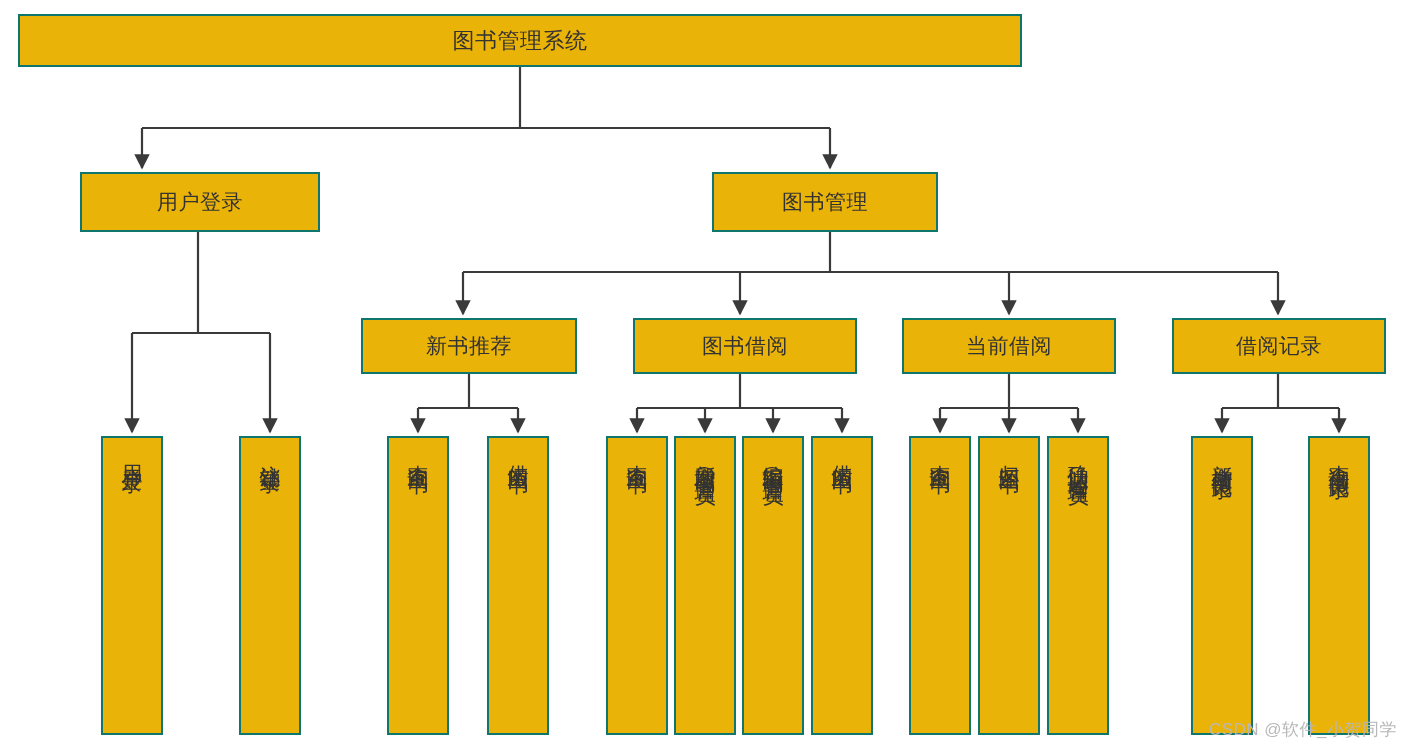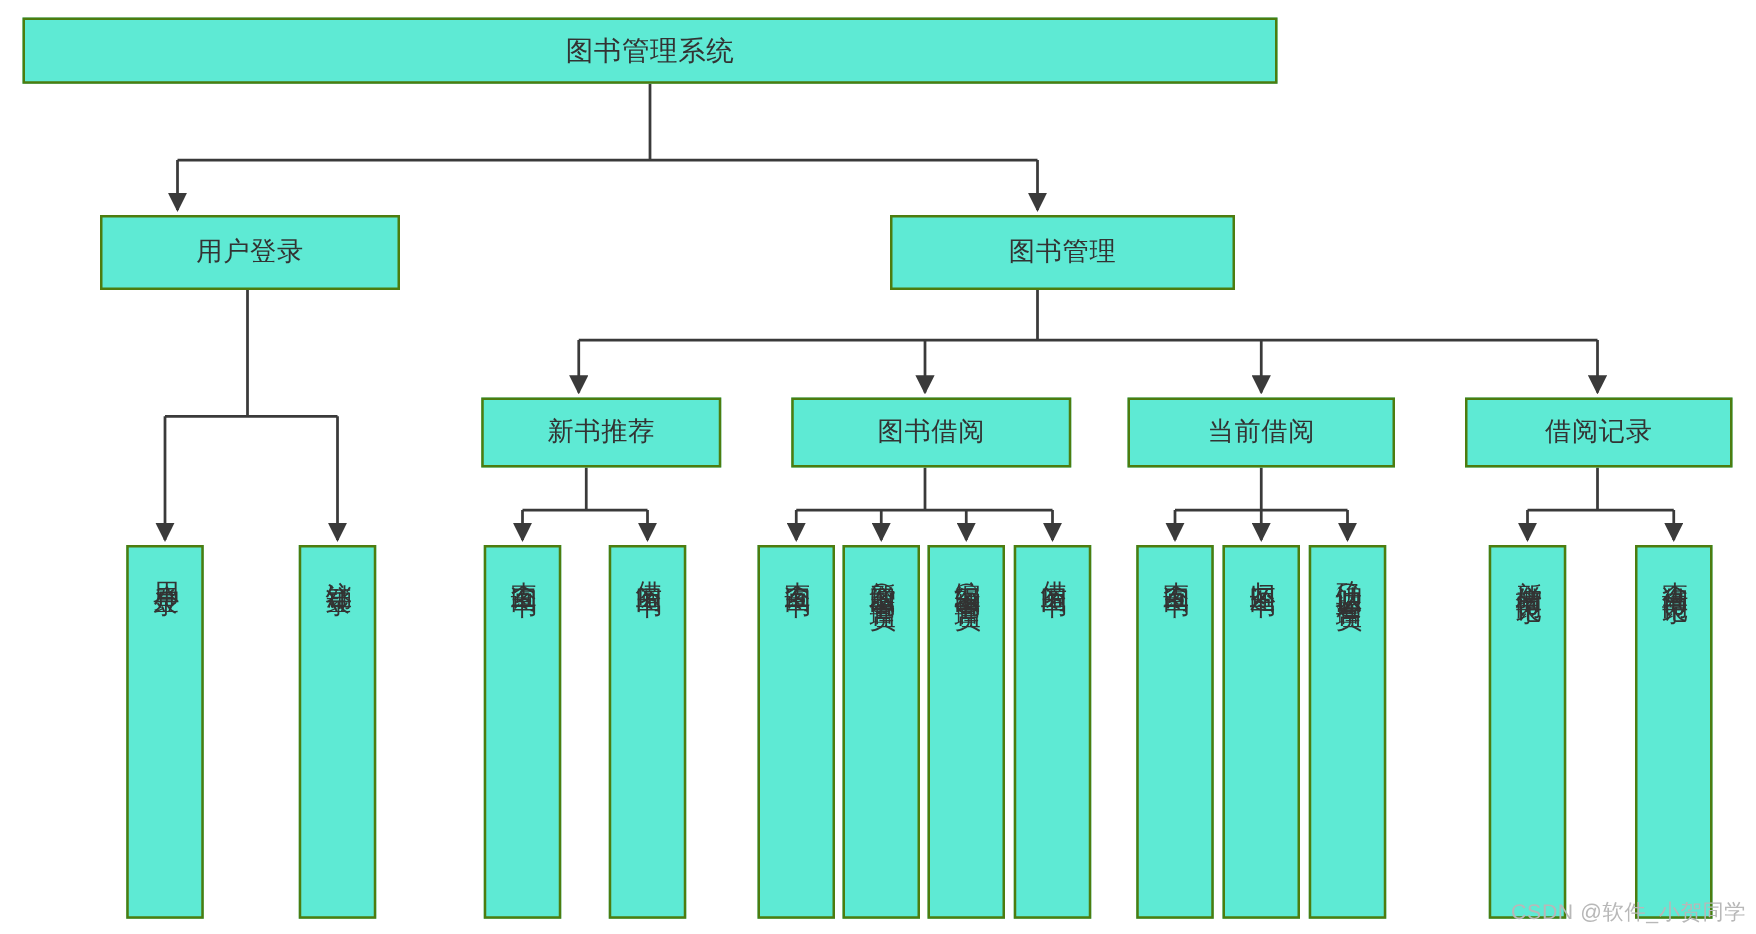--- a/index.html
+++ b/index.html
@@ -22,22 +22,22 @@
     position: absolute;
     left: 0;
     top: 0;
     width: 1405px;
     height: 747px;
     pointer-events: none;
   }
   .node {
     position: absolute;
     box-sizing: border-box;
-    background: #5eead4;
-    border: 2px solid #4d7c0f;
+    background: #eab308;
+    border: 2px solid #0f766e;
     display: flex;
     align-items: center;
     justify-content: center;
     color: #333333;
     z-index: 2;
   }
   .node-label {
     color: #333333;
     line-height: 1.18;
     text-align: center;
@@ -134,25 +134,25 @@
   </svg>
 
   <div class="node horizontal root" style="left:18px; top:14px; width:1004px; height:53px;">
     <span class="node-label">图书管理系统</span>
   </div>
 
   <div class="node horizontal" style="left:80px; top:172px; width:240px; height:60px;">
     <span class="node-label">用户登录</span>
   </div>
 
-  <div class="node horizontal" style="left:712px; top:172px; width:276px; height:60px;">
+  <div class="node horizontal" style="left:712px; top:172px; width:226px; height:60px;">
     <span class="node-label">图书管理</span>
   </div>
 
-  <div class="node horizontal" style="left:361px; top:318px; width:192px; height:56px;margin-left:24px;">
+  <div class="node horizontal" style="left:361px; top:318px; width:216px; height:56px;">
     <span class="node-label">新书推荐</span>
   </div>
 
   <div class="node horizontal" style="left:633px; top:318px; width:224px; height:56px;">
     <span class="node-label">图书借阅</span>
   </div>
 
   <div class="node horizontal" style="left:1172px; top:318px; width:214px; height:56px;">
     <span class="node-label">借阅记录</span>
   </div>

